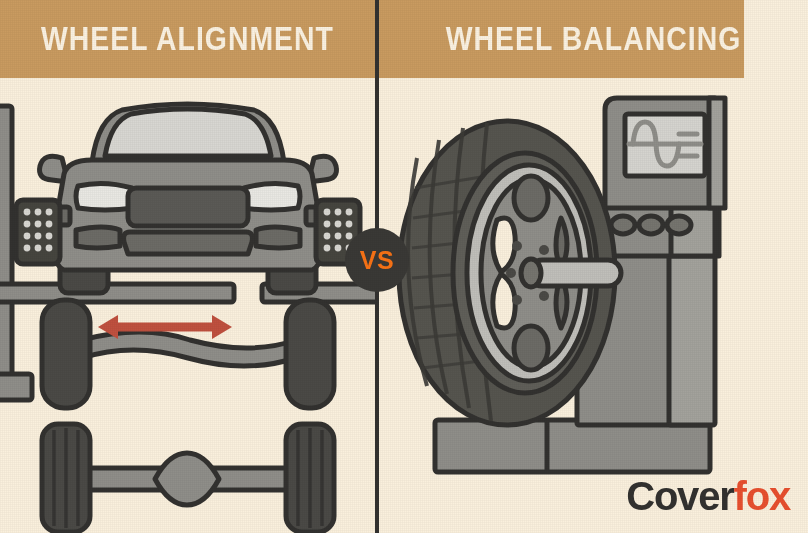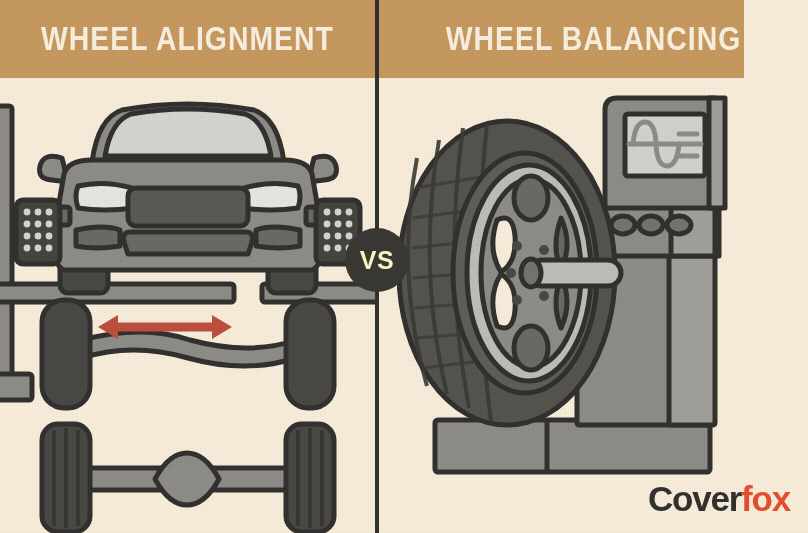--- a/index.html
+++ b/index.html
@@ -32,30 +32,30 @@
   
   #divider{
     position:absolute;left:375px;top:0;width:4px;height:533px;
     background:#333230;
   }
   #vs-badge{
     position:absolute;left:345px;top:228px;
     width:64px;height:64px;border-radius:50%;
     background:#3A3936;
     display:flex;align-items:center;justify-content:center;
-    color:#fef9c3;font-weight:bold;font-size:25px;letter-spacing:0.5px;
+    color:#f97316;font-weight:bold;font-size:25px;letter-spacing:0.5px;
     font-family:"Liberation Sans Narrow","Liberation Sans",sans-serif;
   }
 
   
   .art{position:absolute;}
   
   #logo{
     position:absolute;right:18px;bottom:14px;
-    font-size:35px;font-weight:bold;letter-spacing:-1.2px;
+    font-size:40px;font-weight:bold;letter-spacing:-1.2px;
     font-family:"Liberation Sans",sans-serif;
   }
   #logo .c1{color:#333230;}
   #logo .c2{color:#E8502F;}
   
   #grain{
     position:absolute;left:0;top:0;width:808px;height:533px;
     pointer-events:none;opacity:.055;
     background-image:
       repeating-linear-gradient(0deg,rgba(0,0,0,.5) 0 1px,transparent 1px 2px),

